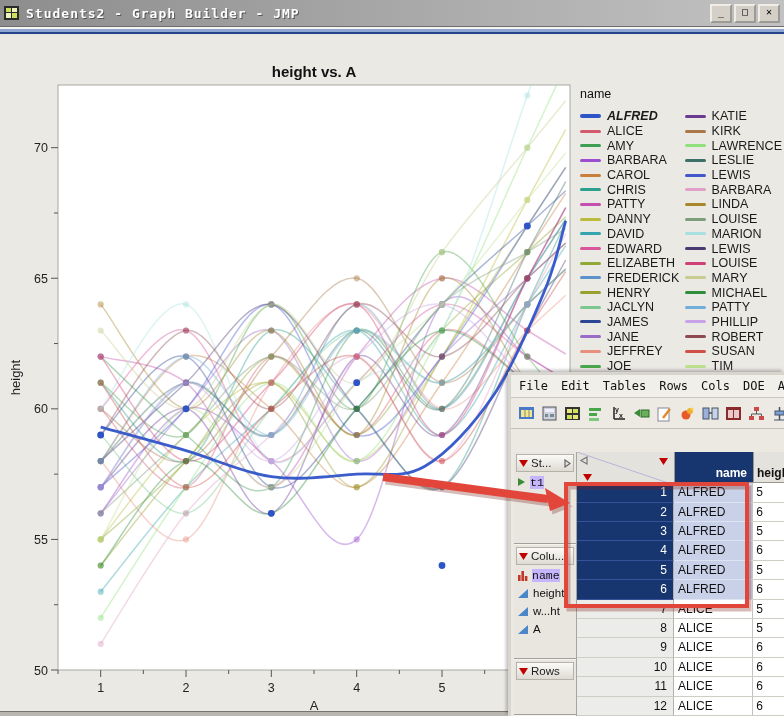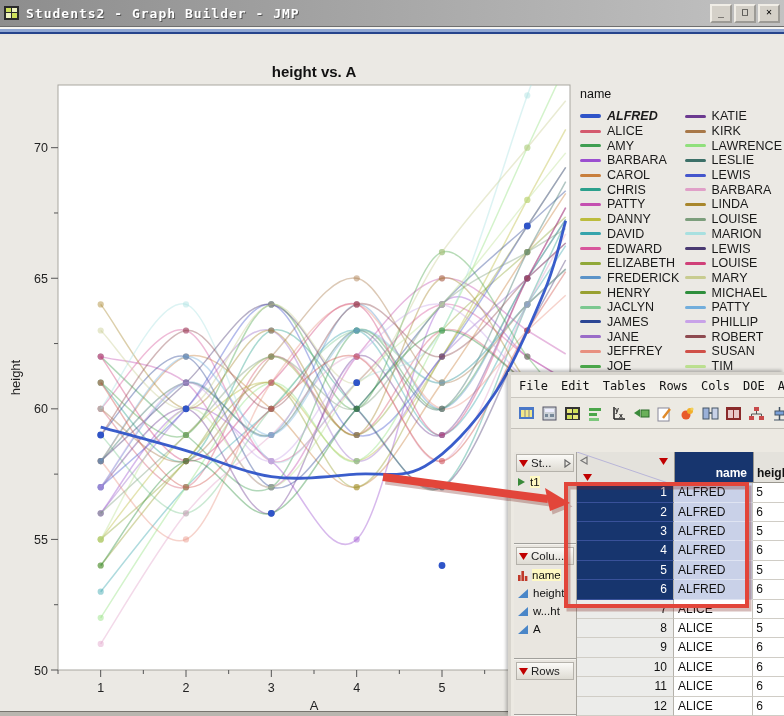--- a/index.html
+++ b/index.html
@@ -54,21 +54,21 @@
   .ticon{width:21px;height:21px;display:flex;align-items:center;justify-content:center;}
   .mbody{position:absolute;left:3px;top:77px;right:0;bottom:0;display:flex;}
   .sidebar{width:62px;flex:0 0 62px;background:#e9e6e0;border-right:1px solid #aoa;
     border-right:1px solid #a8a59e;display:flex;flex-direction:column;font-size:11.5px;}
   .panel{border-bottom:2px groove #f5f3ee;padding:1px 0 2px 0;}
   .phead{display:flex;align-items:center;background:linear-gradient(#fbfaf7,#dedbd3);
     border:1px solid #b5b2ab;margin:1px 2px;height:16px;padding:0 2px;font-weight:bold;color:#222;}
   .phead .plabel{margin-left:3px;font-weight:normal;font-size:11.5px;white-space:nowrap;overflow:hidden;}
   .pitem{display:flex;align-items:center;height:18px;padding-left:3px;color:#111;white-space:nowrap;}
   .pitem .plabel{margin-left:4px;}
-  .sel-label{background:#fef9c3;}
+  .sel-label{background:#c4b5fd;font-family:Liberation Mono, monospace;}
   .grid{flex:1;display:flex;flex-direction:column;background:#d8d5ce;font-size:12px;}
   .ghead{display:flex;height:33px;}
   .gcorner{width:97px;flex:0 0 97px;background:#e4e2dc;border:1px solid #9a978f;
     border-width:0 1px 1px 0;position:relative;}
   .ghname{width:79px;flex:0 0 79px;background:#17356e;color:#fff;font-weight:bold;
     display:flex;align-items:flex-end;justify-content:flex-end;padding:0 6px 2px 0;
     box-sizing:border-box;border-right:1px solid #9a978f;border-bottom:1px solid #9a978f;}
   .ghother{flex:1;background:#e4e2dc;color:#111;font-weight:bold;display:flex;
     align-items:flex-end;padding:0 0 2px 3px;border-bottom:1px solid #9a978f;white-space:nowrap;overflow:hidden;}
   .grow{display:flex;height:19.4px;box-sizing:border-box;}

